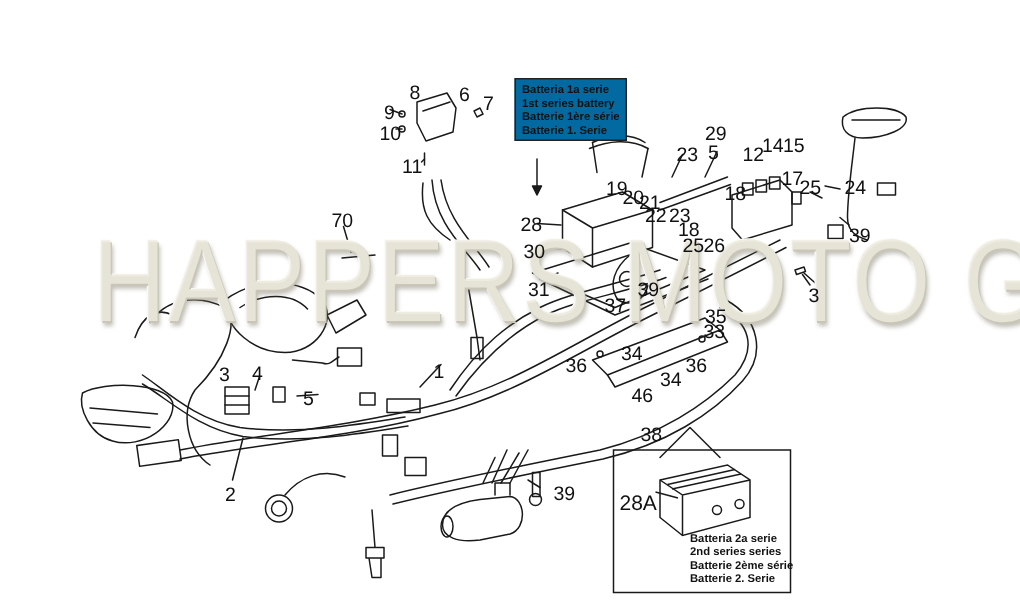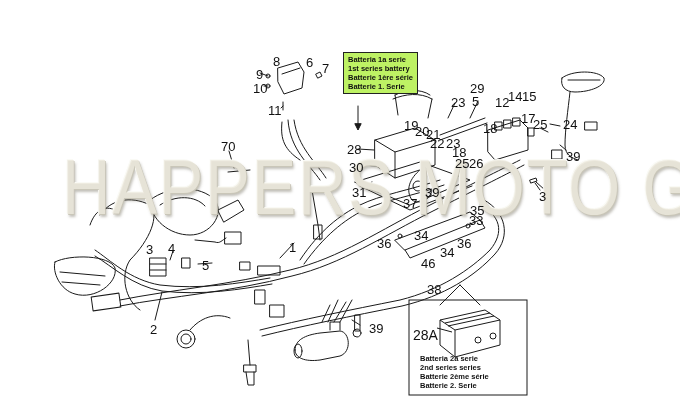--- a/index.html
+++ b/index.html
@@ -1,20 +1,20 @@
 <!DOCTYPE html>
 <html><head>
 <meta charset="utf-8">
 <style>
   html, body { margin:0; padding:0; background:#ffffff; }
   body { width:680px; height:407px; overflow:hidden; position:relative; font-family:"Liberation Sans", sans-serif; }
   #stage { position:absolute; left:0; top:0; width:680px; height:407px; }
   .lbl { position:absolute; font-family:"Liberation Sans", sans-serif; font-size:13px; color:#111; line-height:1; white-space:nowrap; }
-  .box { position:absolute; border:1px solid #222; background:#bef264; font-family:"Liberation Sans", sans-serif; font-size:7.5px; font-weight:bold; line-height:9px; padding:2px 4px; color:#111; }
-  .box2 { position:absolute; font-family:"Liberation Sans", sans-serif; font-size:7.5px; font-weight:bold; line-height:9px; color:#111; }
+  .box { position:absolute; border:1px solid #222; background:#0369a1; font-family:"Liberation Sans", sans-serif; font-size:7.5px; font-weight:bold; line-height:9px; padding:2px 4px; color:#111; }
+  .box2 { position:absolute; font-family:"Liberation Sans", sans-serif; font-size:7.5px; font-weight:bold; line-height:9px; color:#111;margin-left:40px; }
   .wm { position:absolute; left:62px; top:142px; font-family:"Liberation Sans", sans-serif; font-size:78px; letter-spacing:2px; color:rgba(235,232,220,0.85); text-shadow:1px 1px 0 #c9c6b8, -1px -1px 0 #fafaf5, 2px 3px 3px rgba(120,115,100,0.45); white-space:nowrap; transform:scaleX(0.86); transform-origin:left top; pointer-events:none; }
 </style>
 </head>
 <body>
 
 <div id="stage">
   <svg width="680" height="407" viewBox="0 0 680 407" style="position:absolute;left:0;top:0;">
     <g fill="none" stroke="#1a1a1a" stroke-width="1" stroke-linecap="round" stroke-linejoin="round">
 
       <path d="M120 300 C 170 290, 230 285, 290 270 C 340 258, 380 230, 430 205 C 470 185, 500 170, 520 160"></path>

